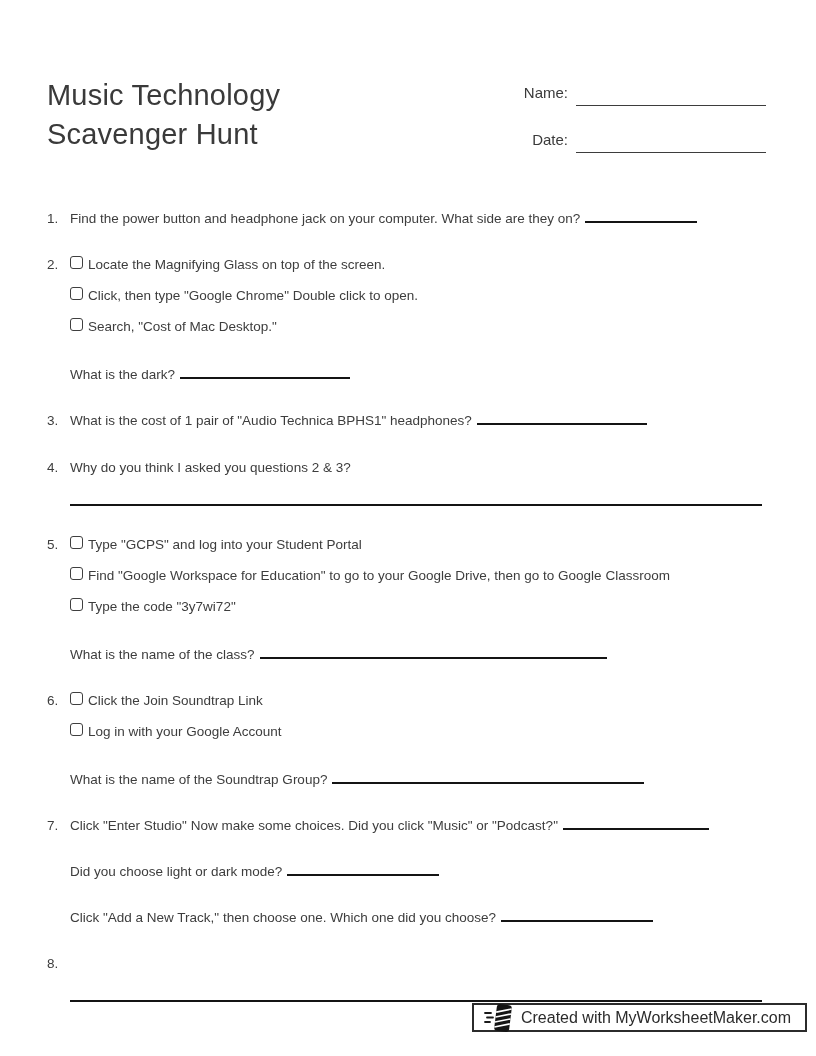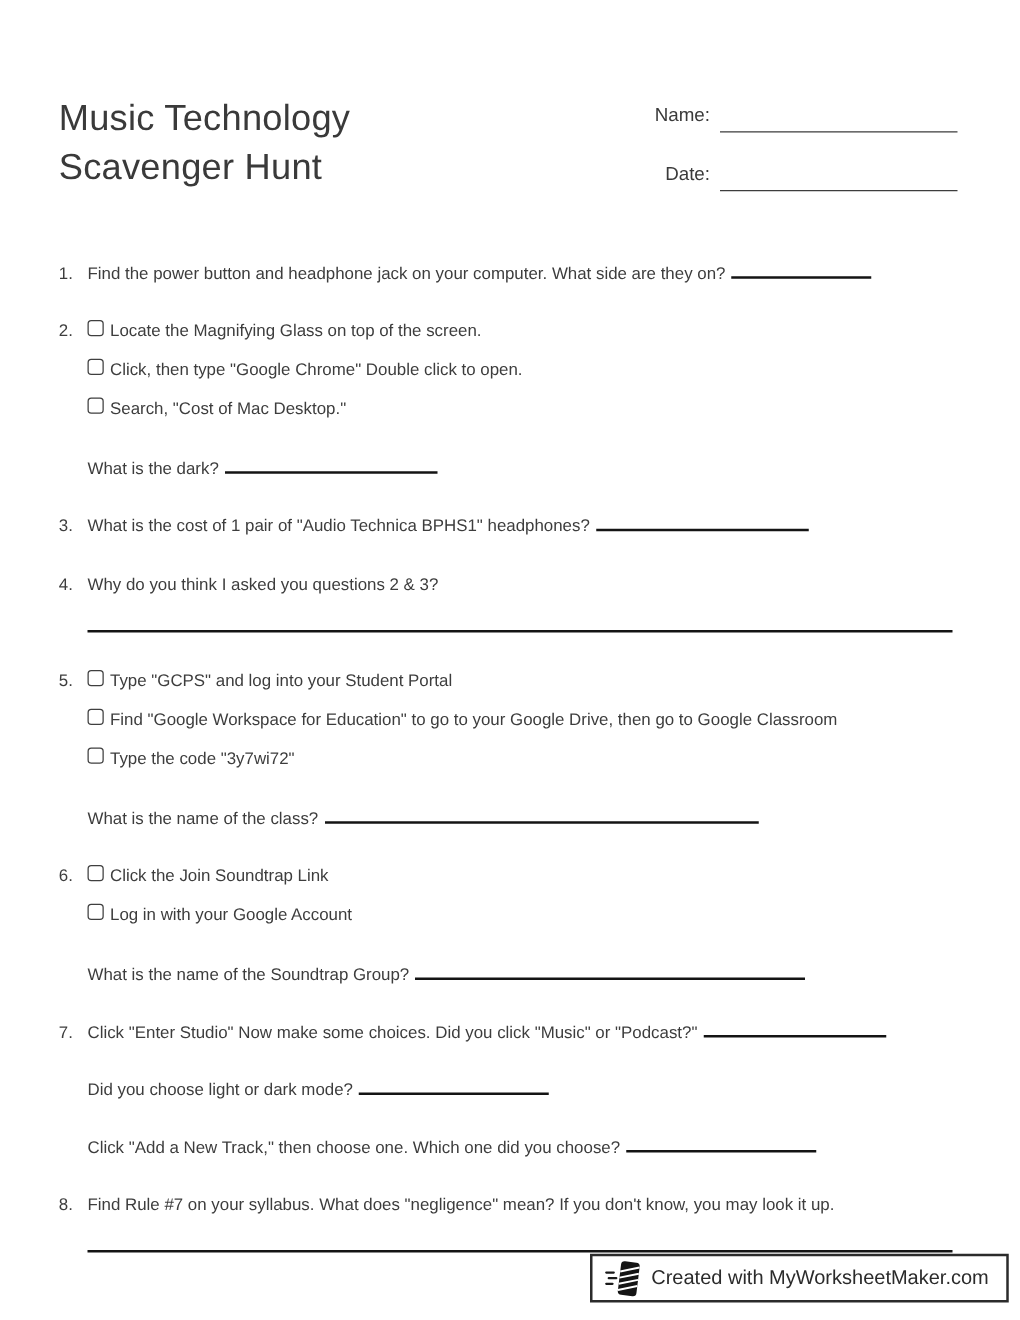--- a/index.html
+++ b/index.html
@@ -73,21 +73,21 @@
   .mt-30 { margin-top: 30px; }
   .mt-27 { margin-top: 27px; }
 
   
   .footer-badge {
     position: absolute; top: 1003px; right: 9px;
     border: 2px solid #2b2b2b;
     background: #fff;
     display: flex; align-items: center;
     padding: 6px 14px 6px 10px;
-    height: 39px;
+    height: 29px;
   }
   .footer-badge .credit { font-size: 16px; color: #2b2b2b; margin-left: 7px; }
   .logo-icon { display: inline-block; }
 </style>
 </head>
 <body>
 
 <div class="sheet">
 
   <div class="header">
@@ -198,21 +198,20 @@
       <span class="qtext">Did you choose light or dark mode?</span>
       <span class="blank w152"></span>
     </div>
     <div class="qrow indent mt-28">
       <span class="qtext">Click "Add a New Track," then choose one. Which one did you choose?</span>
       <span class="blank w152"></span>
     </div>
 
     <div class="qrow mt-28">
       <span class="qnum">8.</span>
-      <span class="qtext">Find Rule #7 on your syllabus. What does "negligence" mean? If you don't know, you may look it up.</span>
     </div>
     <div class="long-line mt-27"></div>
 
   </div>
 </div>
 
 <div class="footer-badge">
   <svg class="logo-icon" width="30" height="34" viewBox="0 0 30 34">
     <g stroke="#1a1a1a" stroke-width="1.8" stroke-linecap="round">
       <line x1="1" y1="12" x2="7" y2="12"></line>

